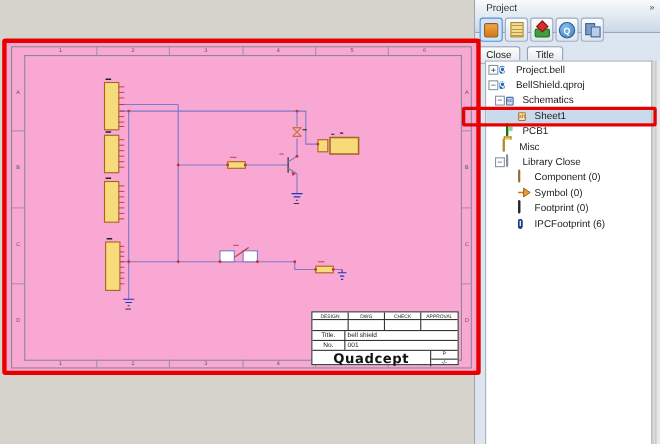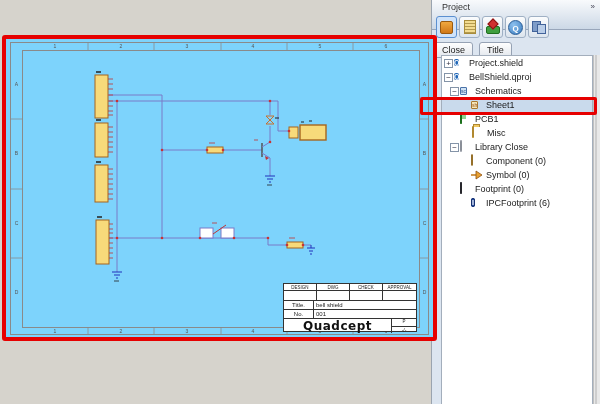--- a/index.html
+++ b/index.html
@@ -6,21 +6,21 @@
   body{width:600px;height:404px;overflow:hidden;background:#d6d3cc;
        font-family:"Liberation Sans",sans-serif;-webkit-font-smoothing:antialiased;}
   .abs{position:absolute;}
   #app{position:relative;width:600px;height:404px;}
 
   
   .canvas-area{left:0;top:0;width:431px;height:404px;background:#d6d3cc;border-right:1px solid #9aa4b0;}
 
   
   .red-frame{left:2px;top:35px;width:427px;height:298px;border:4px solid #e60000;border-radius:3px;
-             background:#7dd3fc;z-index:6;}
+             background:#f9a8d4;z-index:6;}
   .sheet{position:absolute;inset:0;}
   .rlabel{position:absolute;font-size:5px;color:#555;line-height:8px;text-align:center;}
 
   
   .tb{position:absolute;left:277px;top:244px;width:134px;height:49px;border:1px solid #333;
       background:#fff;font-size:4.5px;color:#222;z-index:3;box-sizing:border-box;}
   .tb-row{display:flex;border-bottom:1px solid #333;box-sizing:border-box;}
   .tb-cell{border-right:1px solid #333;box-sizing:border-box;overflow:hidden;
            display:flex;align-items:center;justify-content:center;}
   .tb-cell:last-child{border-right:none;}
@@ -296,21 +296,21 @@
     <div class="actions">
       <div class="pbtn">Close</div>
       <div class="pbtn">Title</div>
     </div>
 
     <div class="tree-box">
 
       <div class="trow" style="padding-left:2px">
         <span class="tbox">+</span>
         <span class="ticon"><span class="i-q">Q</span></span>
-        <span>Project.shield</span>
+        <span>Project.bell</span>
       </div>
 
       <div class="trow" style="padding-left:2px">
         <span class="tbox">−</span>
         <span class="ticon"><span class="i-q">Q</span></span>
         <span>BellShield.qproj</span>
       </div>
 
       <div class="trow" style="padding-left:8px">
         <span class="tbox">−</span>
@@ -323,21 +323,21 @@
         <span class="ticon"><span class="i-doc i-sh">sh</span></span>
         <span>Sheet1</span>
       </div>
 
       <div class="trow" style="padding-left:8px">
         <span class="tspacer" style="flex:0 0 10px"></span>
         <span class="ticon"><span class="i-pcb"><span class="in"></span></span></span>
         <span>PCB1</span>
       </div>
 
-      <div class="trow" style="padding-left:20px">
+      <div class="trow" style="padding-left:5px">
         <span class="tspacer" style="flex:0 0 10px"></span>
         <span class="ticon"><span class="i-folder"></span></span>
         <span>Misc</span>
       </div>
 
       <div class="trow" style="padding-left:8px">
         <span class="tbox">−</span>
         <span class="ticon"><span class="i-db"></span></span>
         <span>Library Close</span>
       </div>
@@ -352,21 +352,21 @@
         <span class="tspacer"></span>
         <span class="ticon">
           <svg width="12" height="12" viewBox="0 0 12 12">
               <path d="M0,6 H5" stroke="#c07818" stroke-width="1.5"></path>
               <path d="M5,2 L11,6 L5,10 Z" fill="#e8a030" stroke="#905010" stroke-width="0.8"></path>
             </svg>
         </span>
         <span>Symbol (0)</span>
       </div>
 
-      <div class="trow" style="padding-left:8px">
+      <div class="trow" style="padding-left:19px">
         <span class="tspacer"></span>
         <span class="ticon"><span class="i-fp"></span></span>
         <span>Footprint (0)</span>
       </div>
 
       <div class="trow" style="padding-left:19px">
         <span class="tspacer"></span>
         <span class="ticon"><span class="i-ipc">I</span></span>
         <span>IPCFootprint (6)</span>
       </div>

